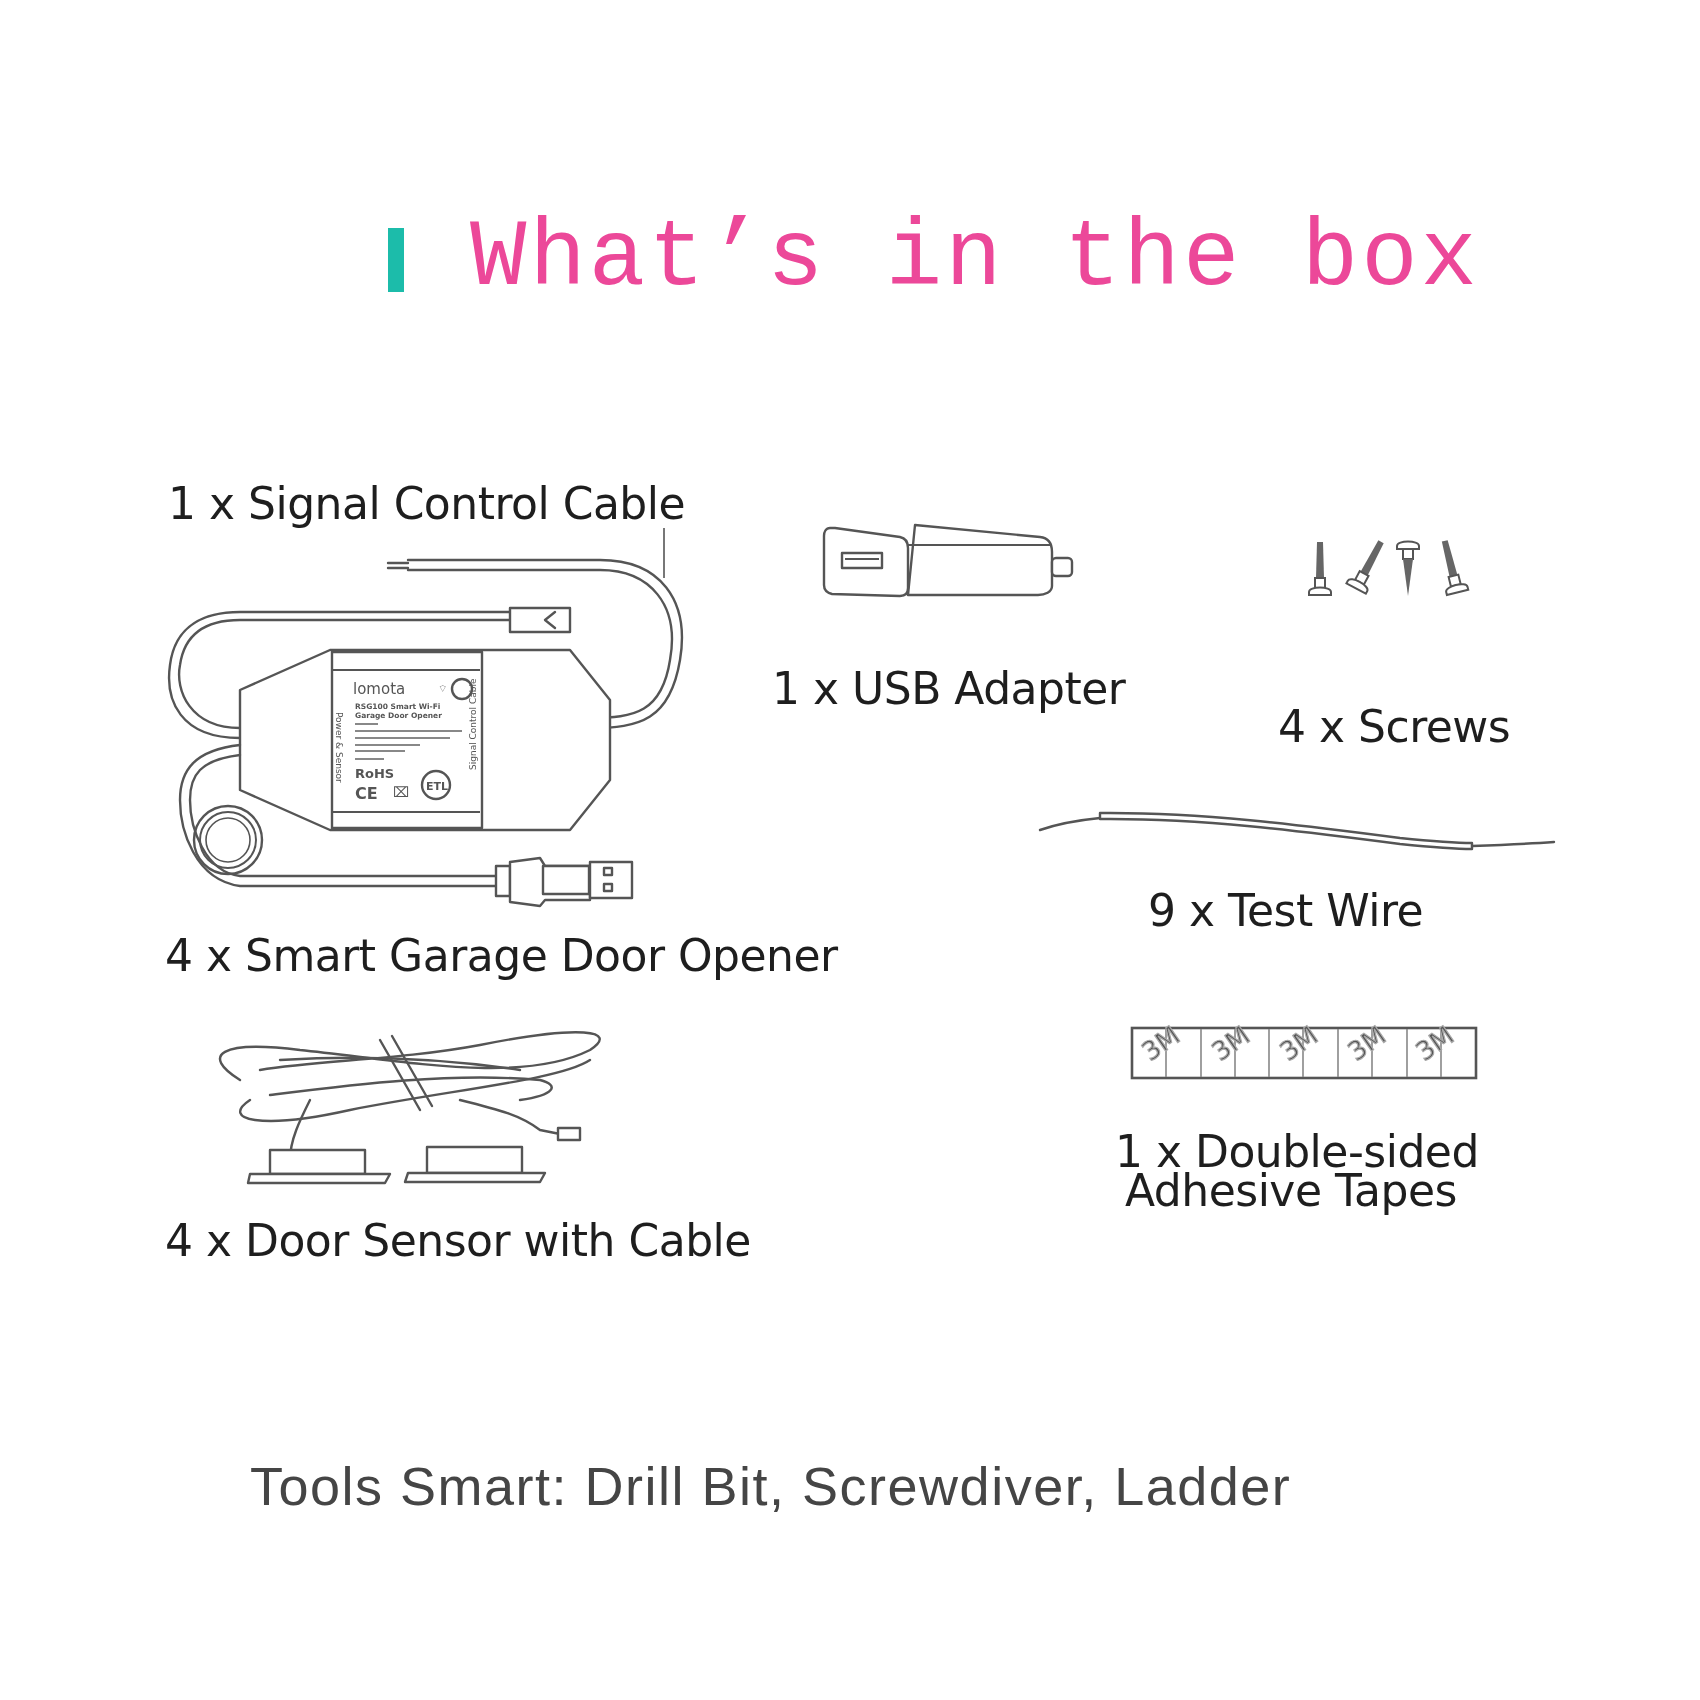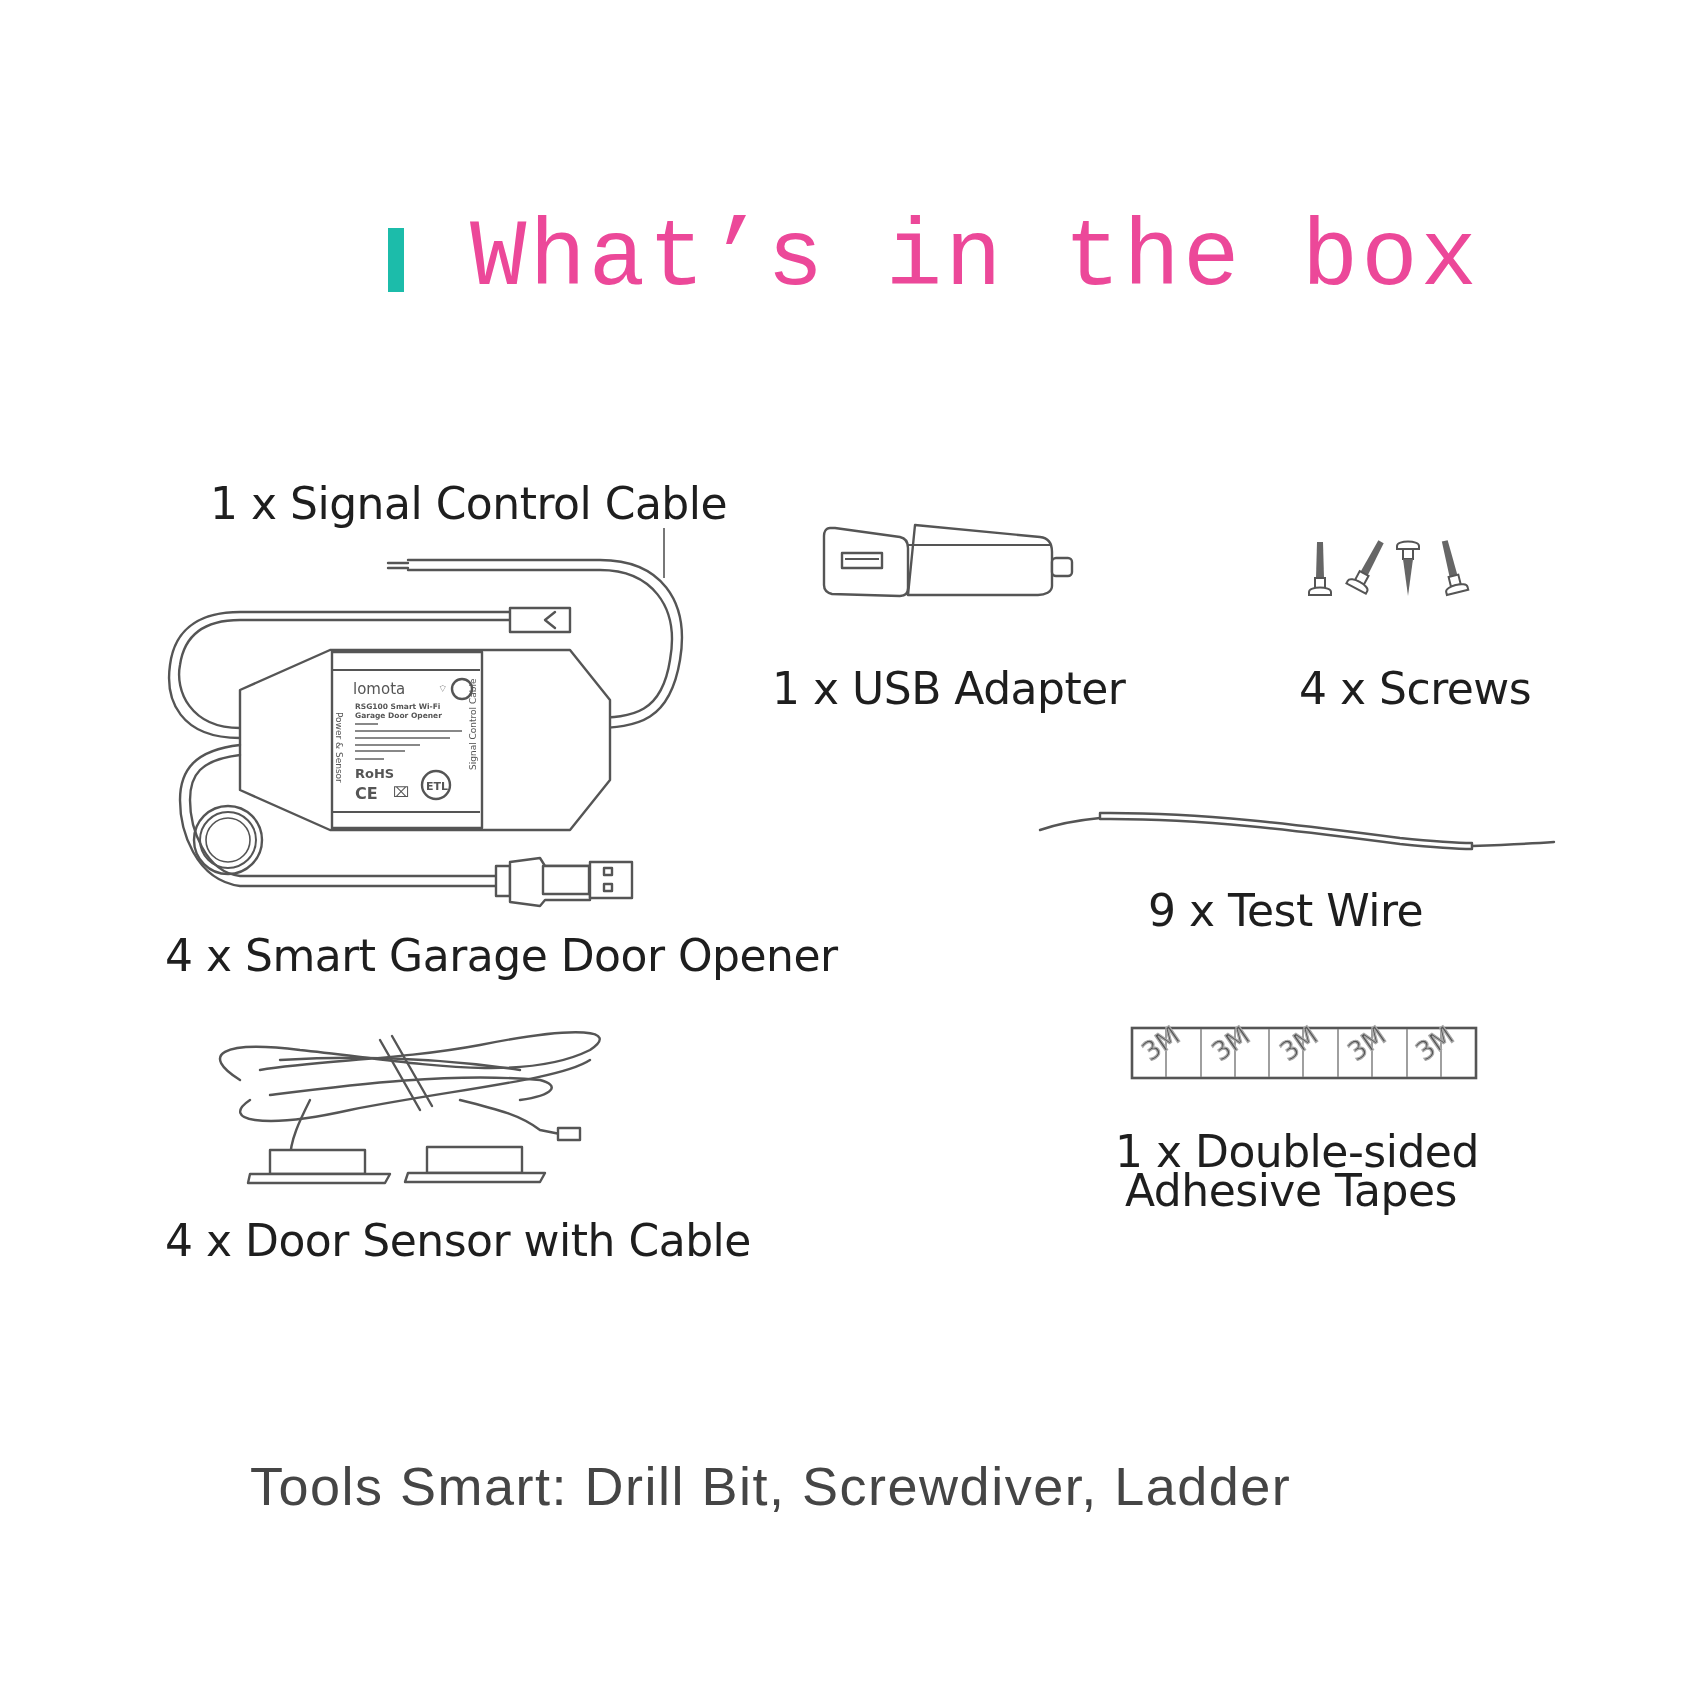--- a/index.html
+++ b/index.html
@@ -12,21 +12,21 @@
   .ln{fill:none;stroke:#555;stroke-width:2.4;stroke-linecap:round;stroke-linejoin:round;}
   .lnf{fill:#fff;stroke:#555;stroke-width:2.4;stroke-linejoin:round;}
   .tiny{font-family:"DejaVu Sans",sans-serif;fill:#555;}
 </style>
 </head>
 <body>
 
 <div class="title-bar"></div>
 <div class="title">What’s in the box</div>
 
-<div class="label" style="left:168px;top:478px;margin-left:42px;">1 x Signal Control Cable</div>
+<div class="label" style="left:168px;top:478px;">1 x Signal Control Cable</div>
 
 <svg style="left:0;top:0;" width="1700" height="1700">
 
   <line x1="664" y1="528" x2="664" y2="578" stroke="#555" stroke-width="1.6"></line>
 
   <path class="ln" d="M388 563 L408 563"></path>
   <path class="ln" d="M388 568 L408 568"></path>
   <path class="ln" d="M408 560 L600 560 C 660 560, 690 600, 680 660 C 670 720, 640 728, 590 728"></path>
   <path class="ln" d="M408 570 L600 570 C 650 570, 680 605, 670 660 C 662 712, 635 718, 590 718"></path>
 
@@ -120,21 +120,21 @@
     <rect x="1403" y="549" width="10" height="10" fill="#fff" stroke="#555" stroke-width="2"></rect>
     <path d="M1403 559 L1413 559 L1408 596 Z" fill="#666"></path>
   </g>
   <g transform="rotate(-14 1452 570)">
     <path d="M1449 540 L1455 540 L1456 576 L1448 576 Z" fill="#666"></path>
     <rect x="1447" y="576" width="10" height="10" fill="#fff" stroke="#555" stroke-width="2"></rect>
     <path d="M1441 590 C 1441 584, 1463 584, 1463 590 L1463 593 L1441 593 Z" fill="#fff" stroke="#555" stroke-width="2"></path>
   </g>
 </svg>
 
-<div class="label" style="left:1278px;top:663px;margin-left:21px;">4 x Screws</div>
+<div class="label" style="left:1278px;top:701px;">4 x Screws</div>
 
 <svg style="left:0;top:0;" width="1700" height="1700">
   <path class="ln" d="M1040 830 C 1060 823, 1080 820, 1100 818"></path>
   <path class="lnf" d="M1100 813 C 1200 812, 1300 825, 1400 838 C 1440 842, 1460 843, 1472 843 L1472 849 C 1460 849, 1440 848, 1400 844 C 1300 831, 1200 818, 1100 819 Z"></path>
   <path class="ln" d="M1472 846 C 1500 845, 1540 843, 1554 842"></path>
 </svg>
 
 <div class="label" style="left:1148px;top:885px;">9 x Test Wire</div>
 
 <svg style="left:0;top:0;" width="1700" height="1700">

